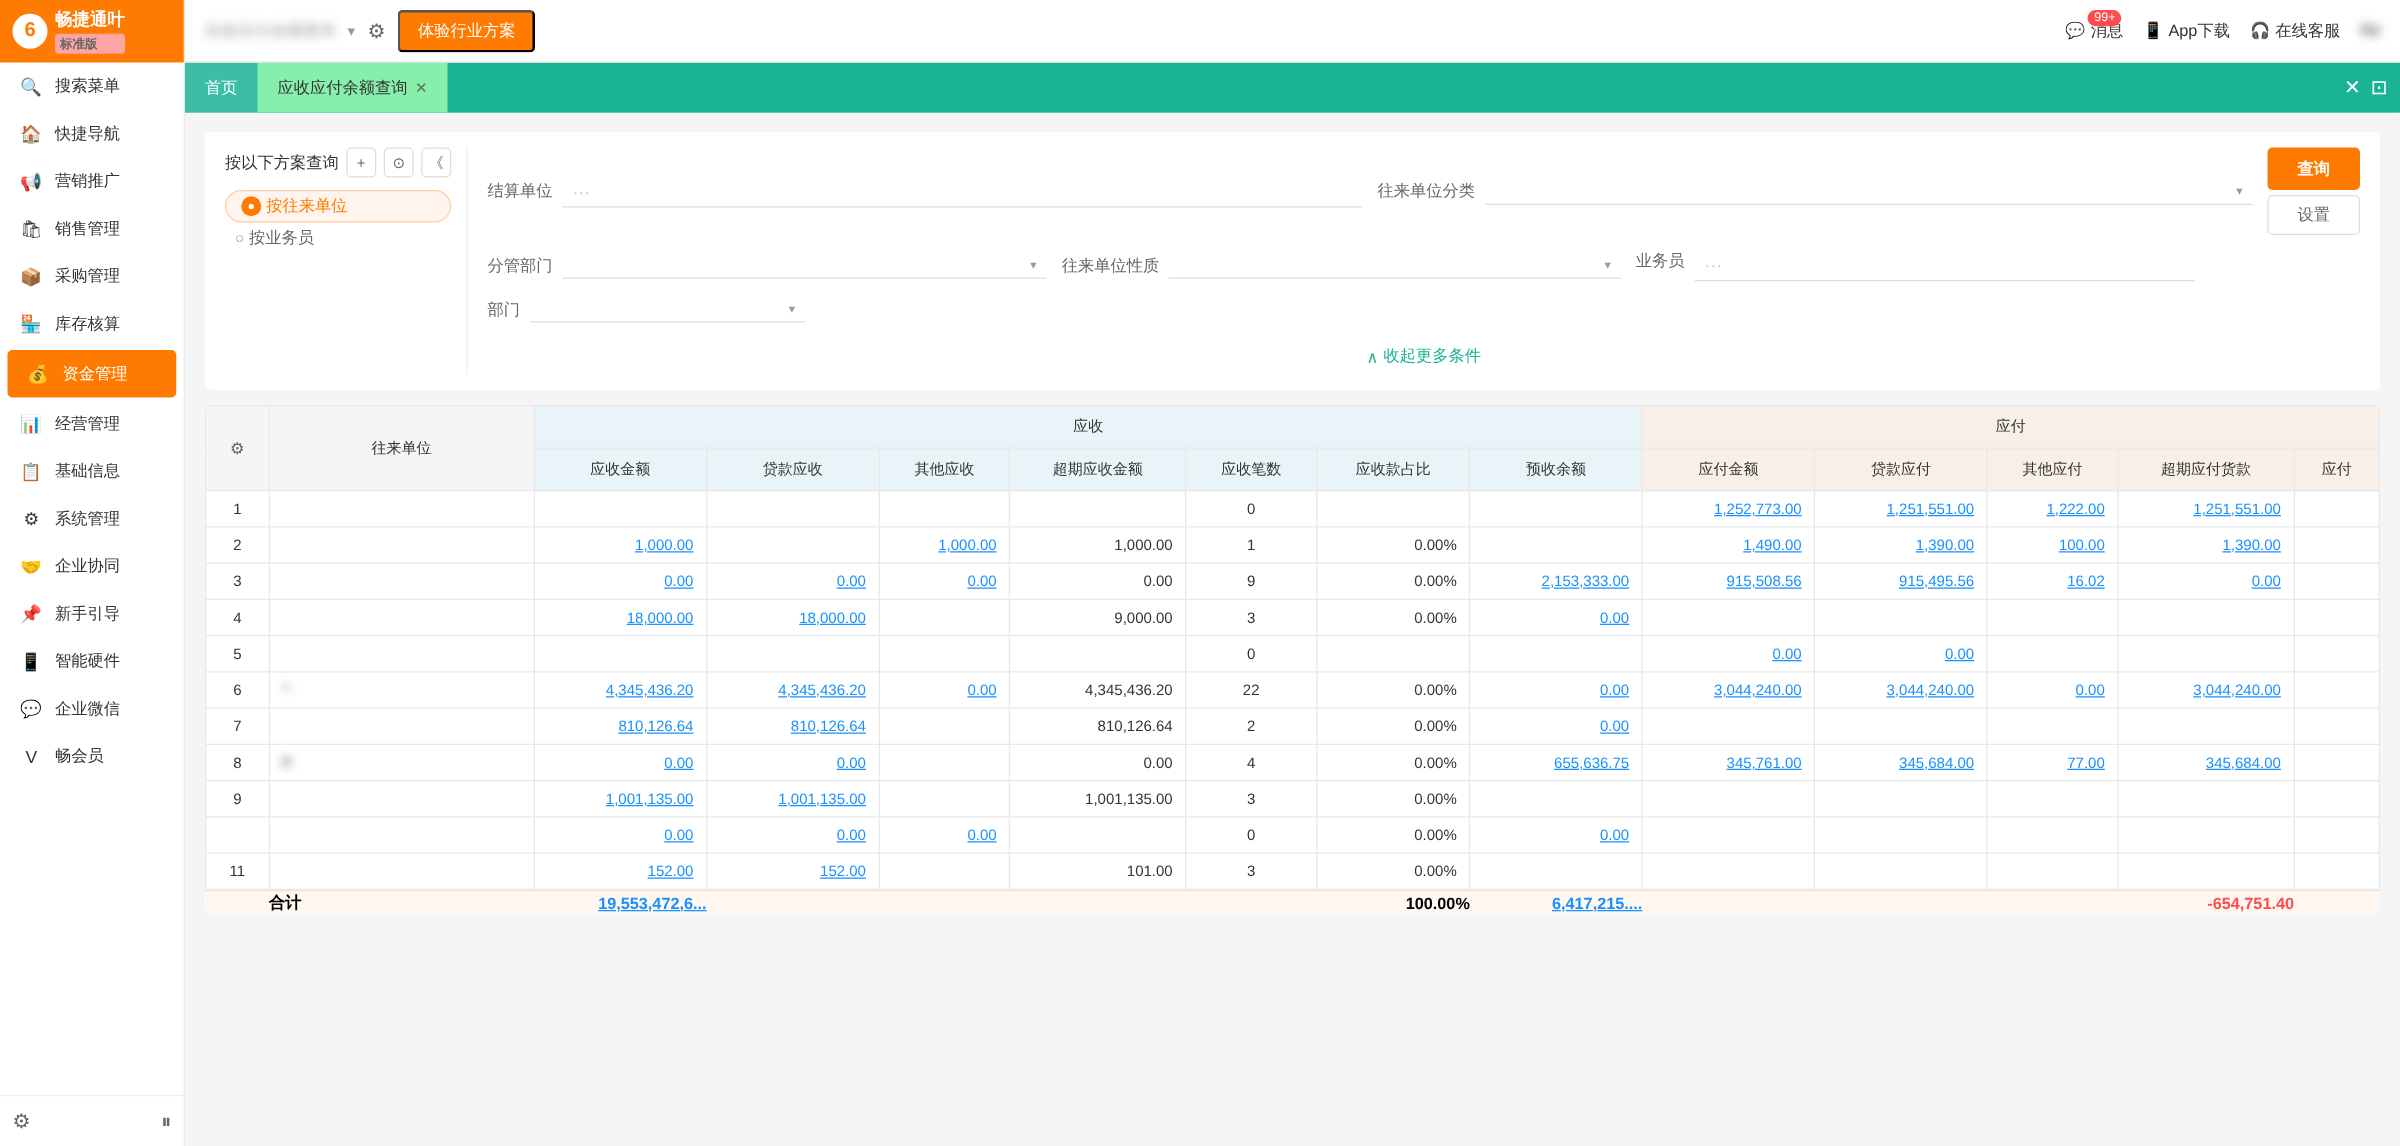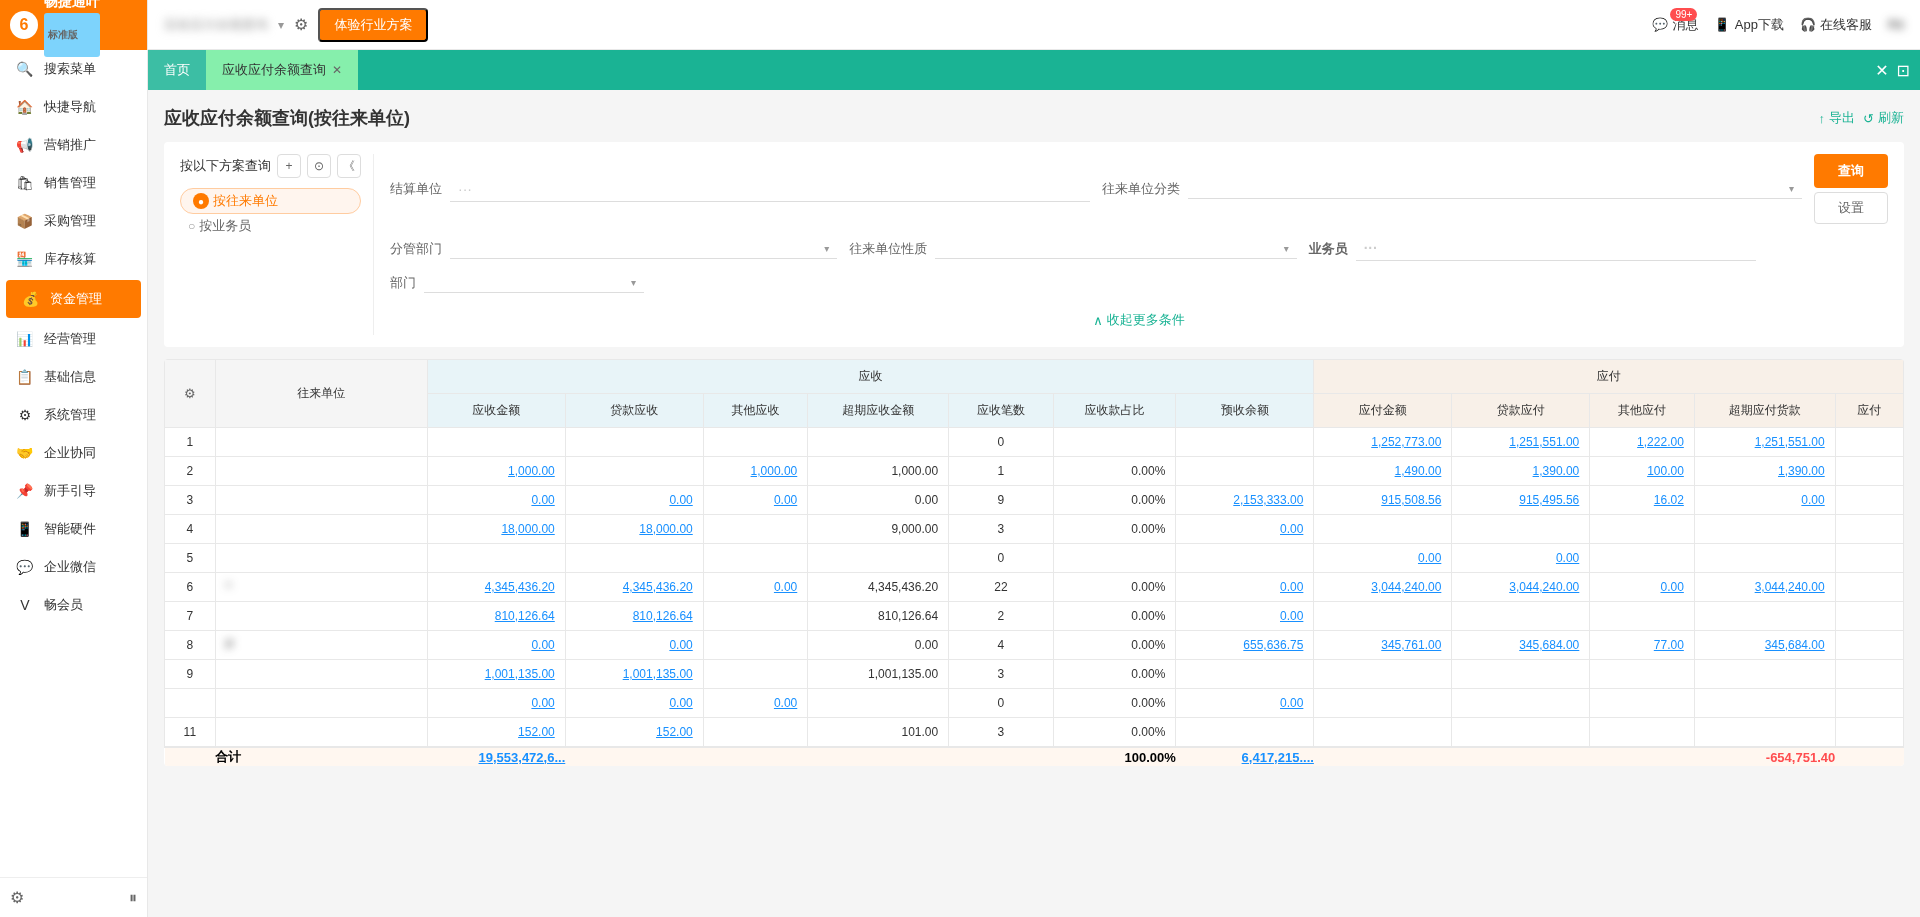--- a/index.html
+++ b/index.html
@@ -10,21 +10,21 @@
       position: fixed; left: 0; top: 0; width: 148px; height: 917px;
       background: #fff; border-right: 1px solid #e8e8e8;
       display: flex; flex-direction: column;
     }
     .sidebar-logo {
       height: 50px; background: #ff7a00; display: flex; align-items: center; padding: 0 10px; color: #fff; font-weight: bold; font-size: 14px;
     }
     .sidebar-logo .logo-icon { width: 28px; height: 28px; background: #fff; border-radius: 50%; margin-right: 6px; display: flex; align-items: center; justify-content: center; color: #ff7a00; font-weight: bold; font-size: 16px; }
     .sidebar-logo .logo-text { display: flex; flex-direction: column; font-size: 12px; }
     .sidebar-logo .logo-text span:first-child { font-size: 14px; }
-    .sidebar-badge { font-size: 10px; background: #7dd3fc; color: #666; padding: 15px 4px; border-radius: 3px; margin-top: 2px; }
+    .sidebar-badge { font-size: 10px; background: #fca5a5; color: #666; padding: 1px 4px; border-radius: 3px; margin-top: 2px; }
     .sidebar-item {
       display: flex; align-items: center; padding: 10px 16px; cursor: pointer; color: #333;
     }
     .sidebar-item.active { background: #ff7a00; color: #fff; border-radius: 4px; margin: 2px 6px; }
     .sidebar-item .si-icon { width: 18px; height: 18px; margin-right: 10px; display: flex; align-items: center; justify-content: center; font-size: 14px; }
     .sidebar-item .si-label { font-size: 13px; }
     .sidebar-footer { margin-top: auto; padding: 10px; display: flex; align-items: center; justify-content: space-between; border-top: 1px solid #eee; }
 
     
     .topbar {
@@ -228,33 +228,20 @@
   </div>
   <div class="tabbar-right">
     <span class="tabbar-icon">✕</span>
     <span class="tabbar-icon">⊡</span>
   </div>
 </div>
 
 <div class="main">
   <div class="page-content">
 
-    <div class="page-header">
-      <div class="page-title">应收应付余额查询(按往来单位)</div>
-      <div class="page-actions">
-        <div class="btn-export">
-          <span>↑</span>
-          <span>导出</span>
-        </div>
-        <div class="btn-refresh">
-          <span>↺</span>
-          <span>刷新</span>
-        </div>
-      </div>
-    </div>
 
     <div class="filter-area">
       <div style="display:flex;gap:16px;">
 
         <div style="min-width:160px;border-right:1px solid #eee;padding-right:12px;">
           <div style="display:flex;align-items:center;gap:6px;margin-bottom:10px;">
             <span style="color:#333;font-size:13px;">按以下方案查询</span>
             <div class="filter-icons">
               <div class="filter-icon-btn">+</div>
               <div class="filter-icon-btn">⊙</div>
@@ -301,21 +288,21 @@
                 <span style="color:#999;font-size:10px;">▾</span>
               </div>
             </div>
             <div style="display:flex;align-items:center;flex:1;gap:8px;">
               <span style="color:#666;font-size:13px;white-space:nowrap;">往来单位性质</span>
               <div style="display:flex;align-items:center;flex:1;border-bottom:1px solid #ddd;padding:4px 8px;cursor:pointer;">
                 <span style="flex:1;color:#ccc;"></span>
                 <span style="color:#999;font-size:10px;">▾</span>
               </div>
             </div>
-            <div style="display:flex;align-items:center;flex:1;gap:8px;font-weight:bold;">
+            <div style="display:flex;flex:1;gap:8px;">
               <span style="color:#666;font-size:13px;white-space:nowrap;">业务员</span>
               <div style="display:flex;align-items:center;flex:1;border-bottom:1px solid #ddd;padding:4px 8px;">
                 <span style="color:#ccc;font-size:14px;">···</span>
               </div>
             </div>
             <div style="width:120px;"></div>
           </div>
 
           <div class="filter-row">
             <div style="display:flex;align-items:center;flex:0 0 auto;gap:8px;">

